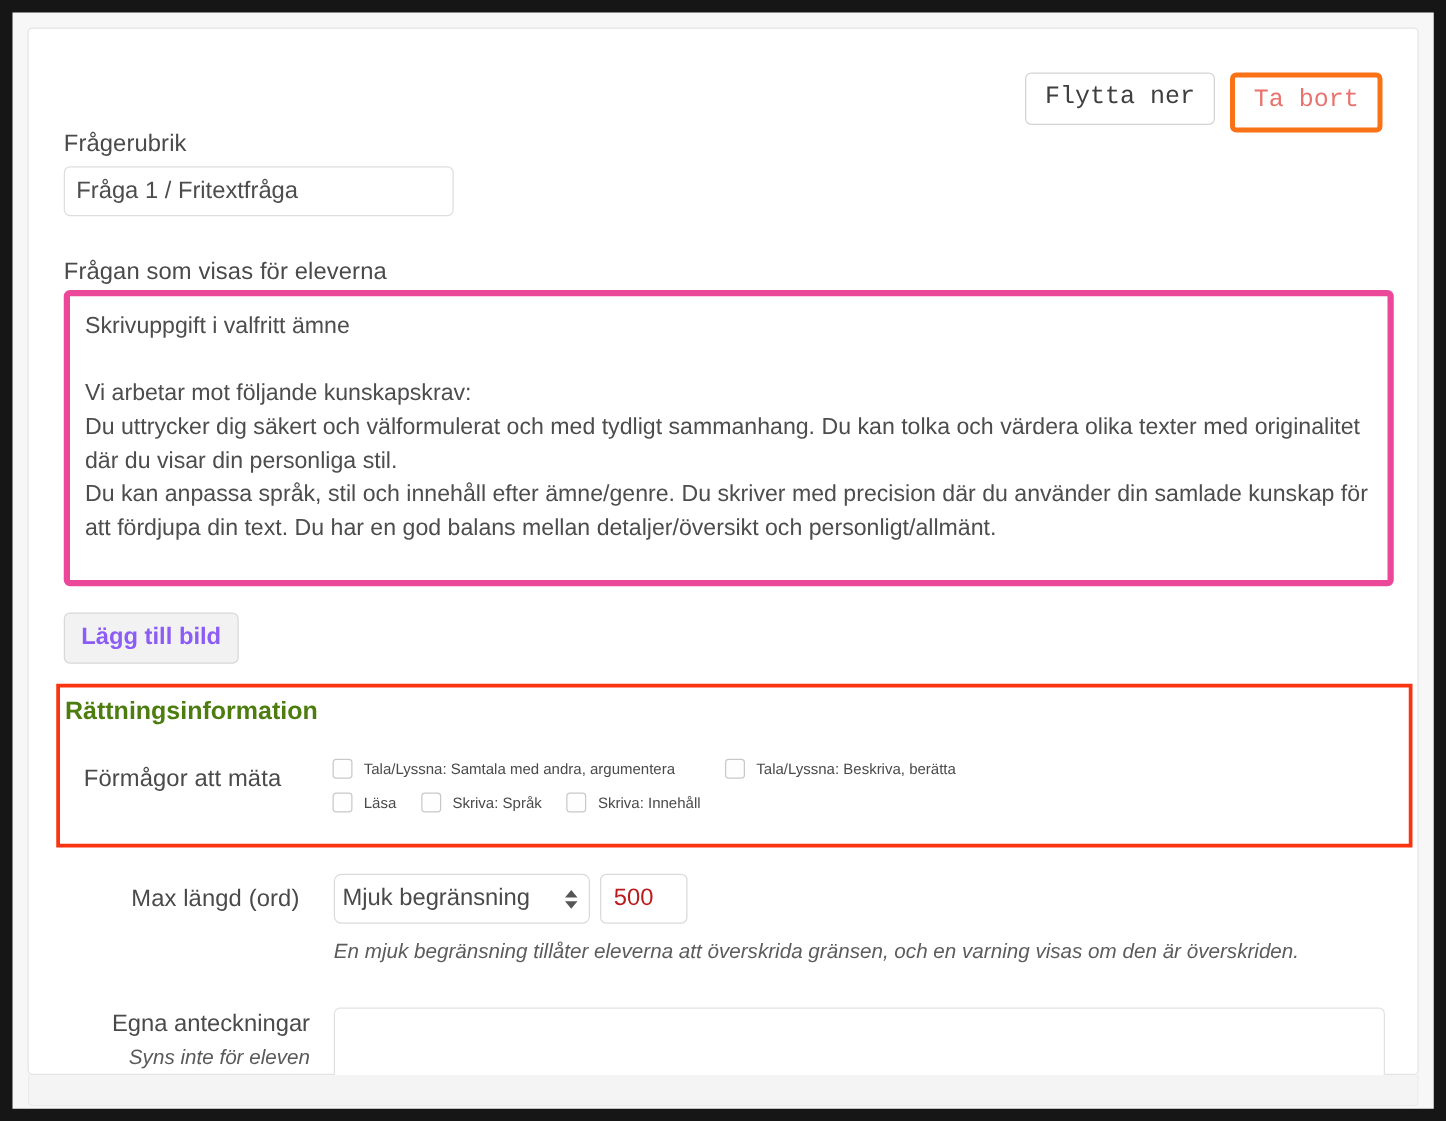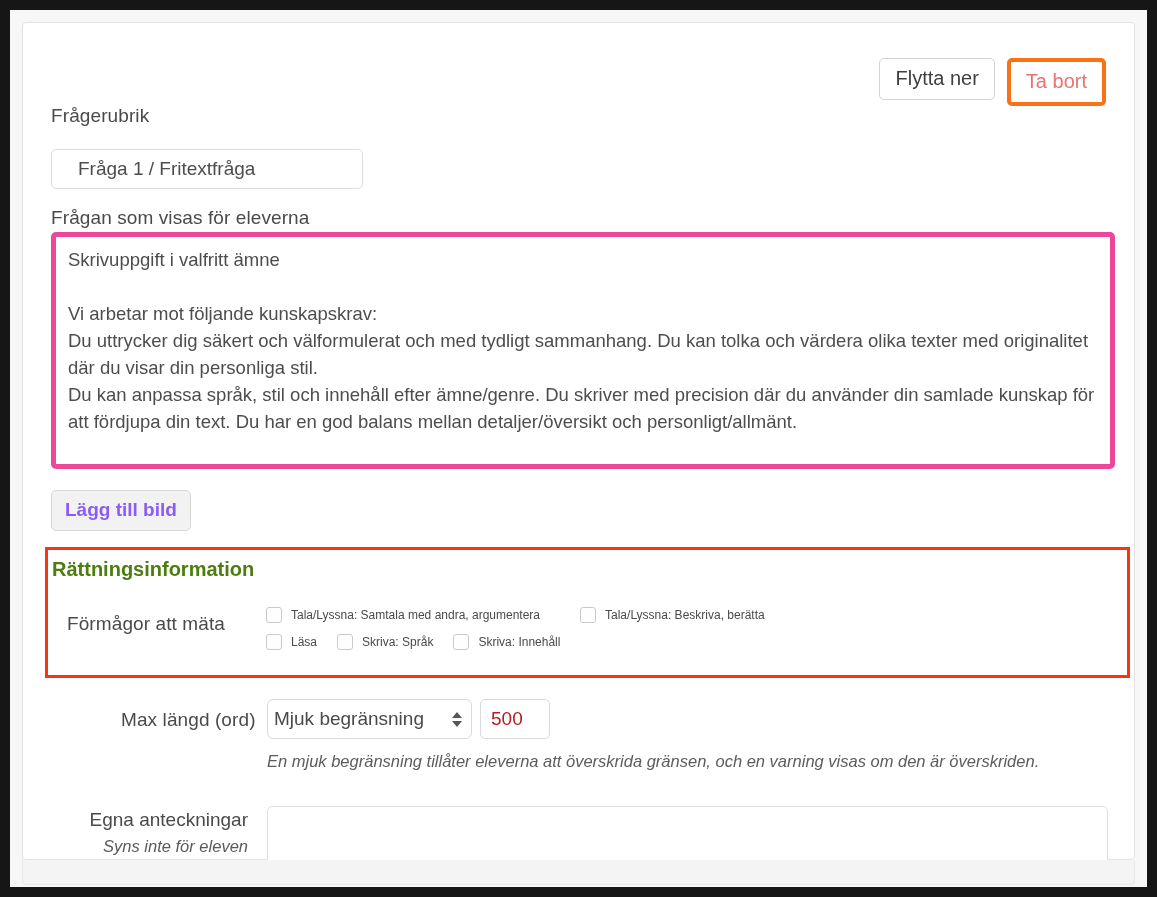--- a/index.html
+++ b/index.html
@@ -71,21 +71,21 @@
   
   .top-actions {
     position: absolute;
     right: 28px;
     top: 35px;
     display: flex;
     gap: 12px;
     align-items: flex-start;
   }
   .btn {
-    font-family: Liberation Sans, sans-serif;
+    font-family: Liberation Mono, monospace;
     font-size: 20px;
     line-height: 1;
     padding: 9px 15px 11px 15px;
     border-radius: 5px;
     background: #ffffff;
     cursor: pointer;
     white-space: nowrap;
     box-sizing: border-box;
   }
   .btn-move {
@@ -113,23 +113,22 @@
     top: 110px;
     width: 312px;
     height: 40px;
     border: 1px solid #dedede;
     border-radius: 5px;
     background: #fff;
     box-sizing: border-box;
     font-family: "Liberation Sans", sans-serif;
     font-size: 19px;
     color: #4d4d4d;
-    padding: 0 26px;
+    padding: 0 9px;
     outline: none;
-    margin-top: 16px;
   }
 
   .q-label { left: 28px; top: 184px; }
 
   .q-textarea {
     position: absolute;
     left: 28px;
     top: 209px;
     width: 1064px;
     height: 237px;
@@ -221,21 +220,21 @@
     flex: 0 0 auto;
     box-sizing: border-box;
   }
   .cb-text {
     font-size: 12px;
     color: #4a4a4a;
     white-space: nowrap;
   }
 
   
-  .maxlen-label { left: 82px; top: 686px; margin-left: 16px; }
+  .maxlen-label { left: 82px; top: 686px; }
 
   .select-box {
     position: absolute;
     left: 244px;
     top: 676px;
     width: 205px;
     height: 40px;
     border: 1px solid #dadada;
     border-radius: 6px;
     background: #fff;

